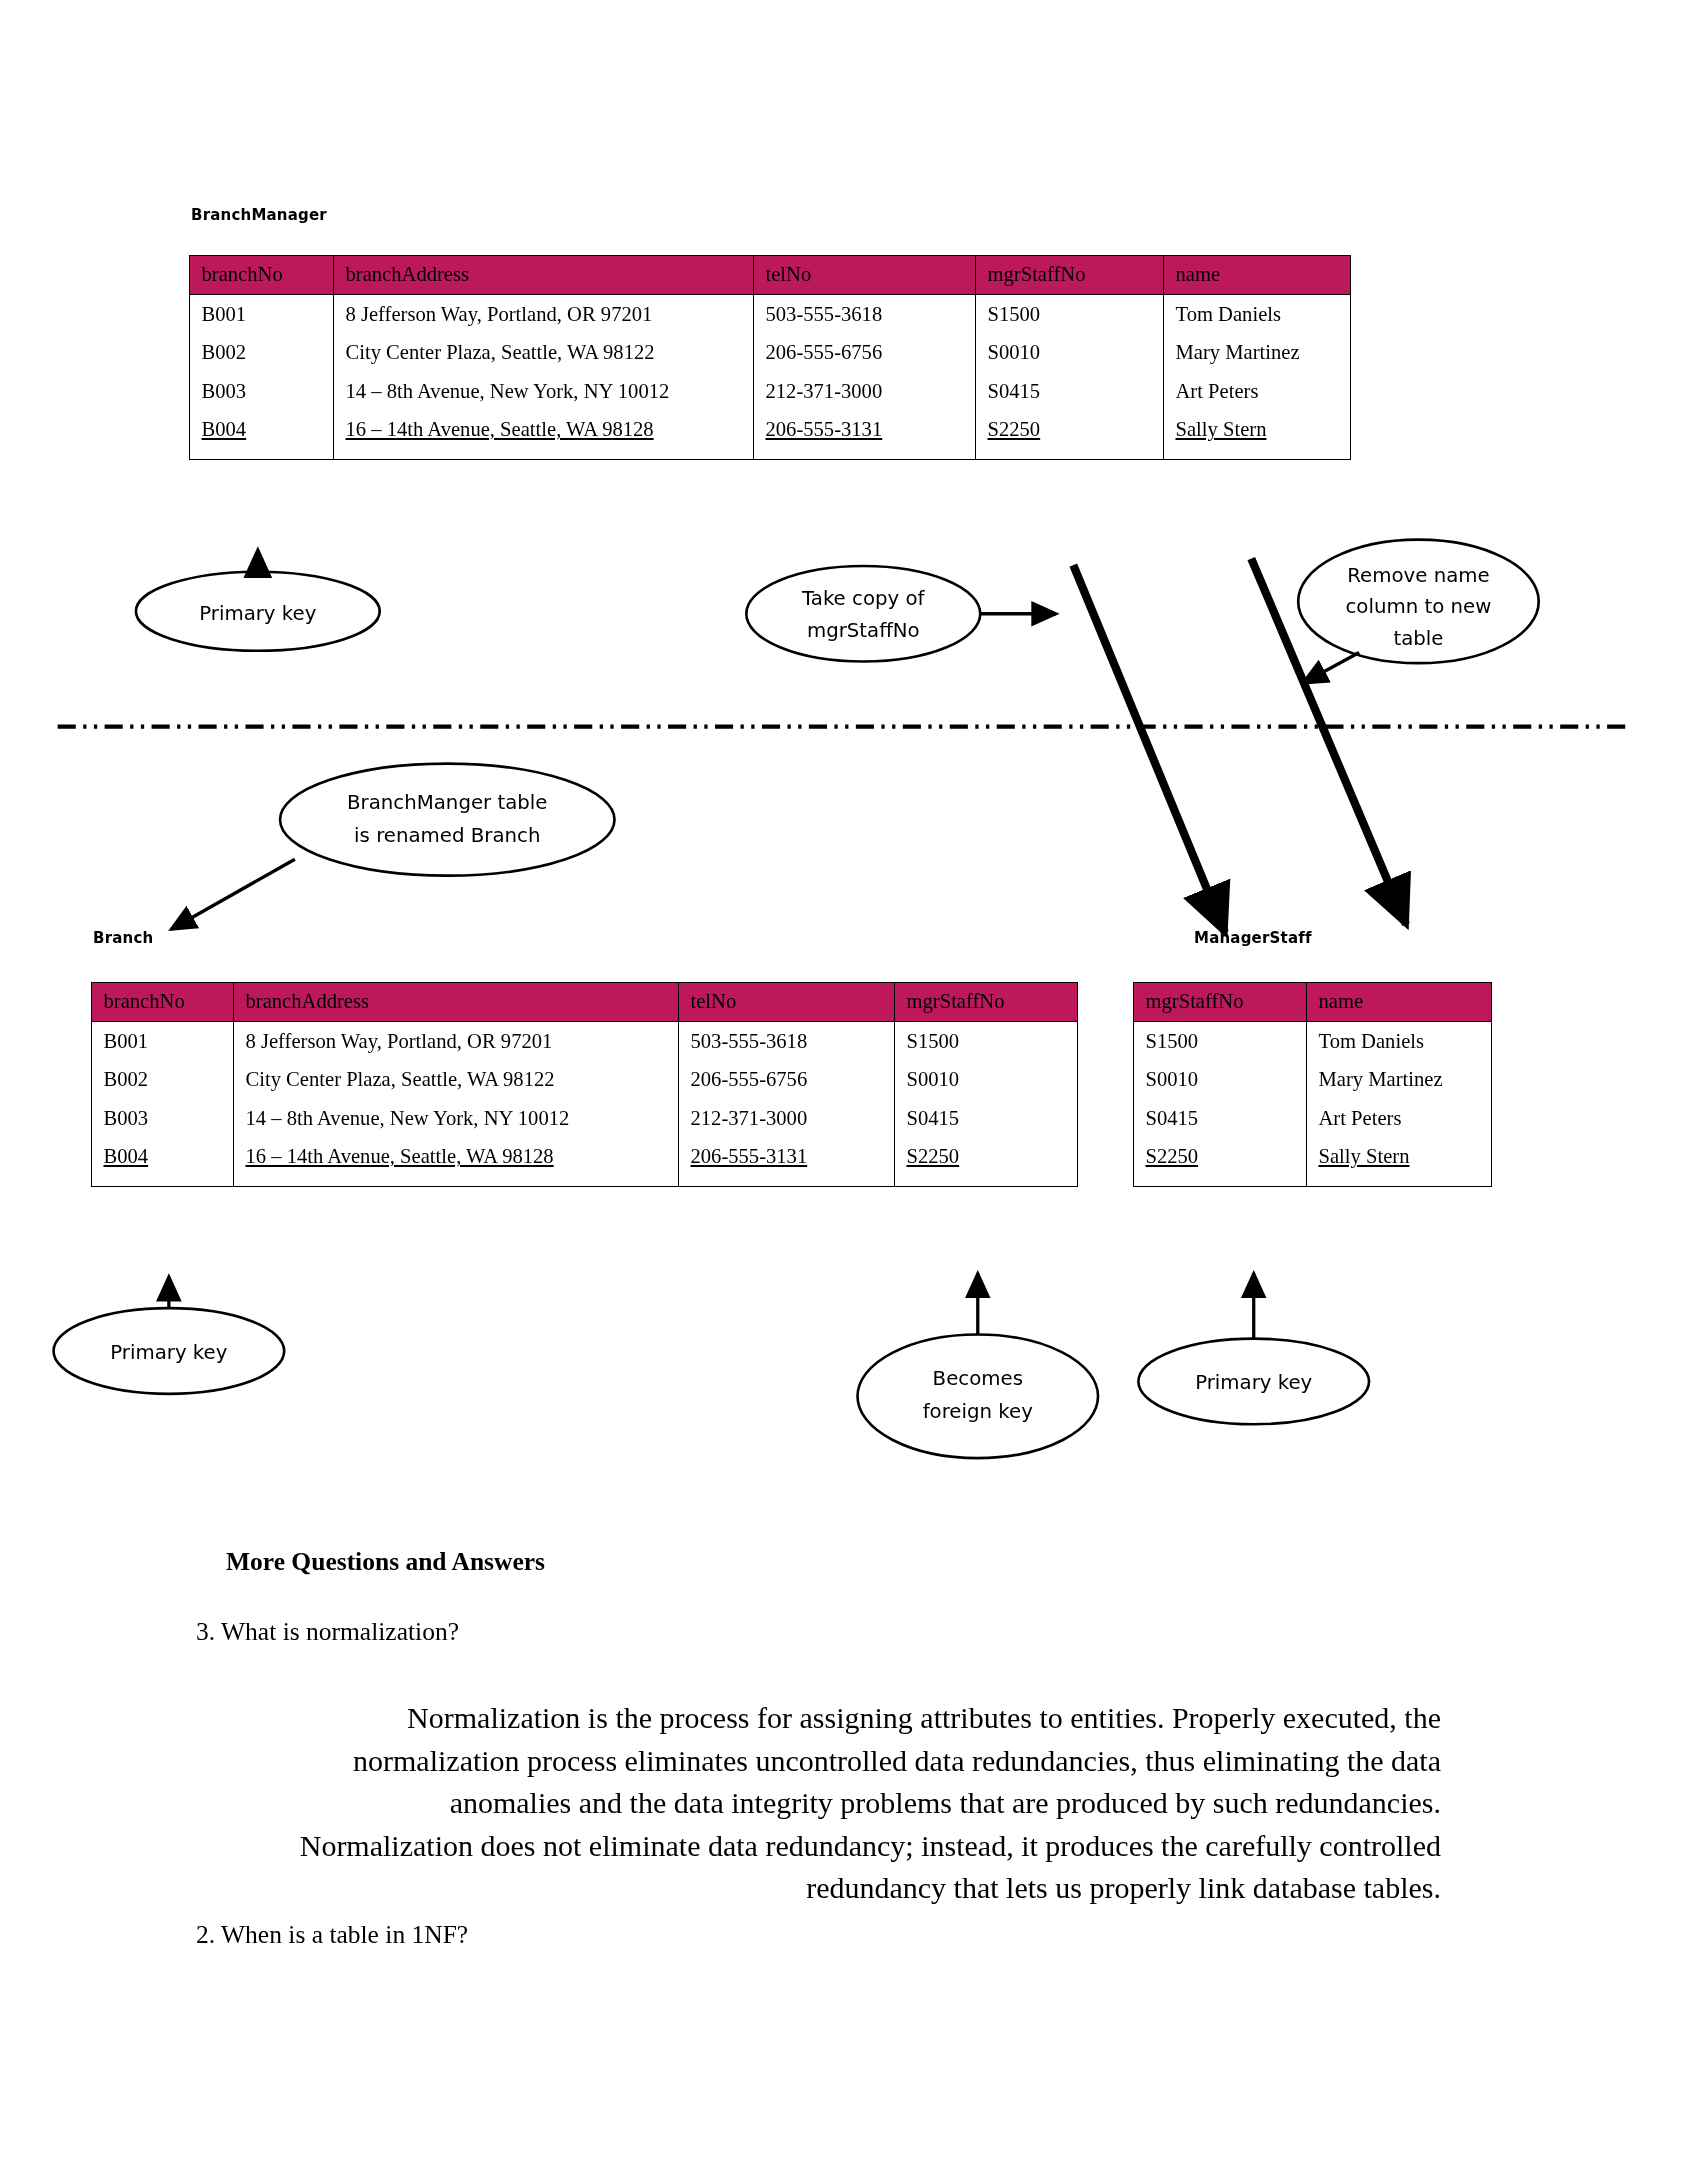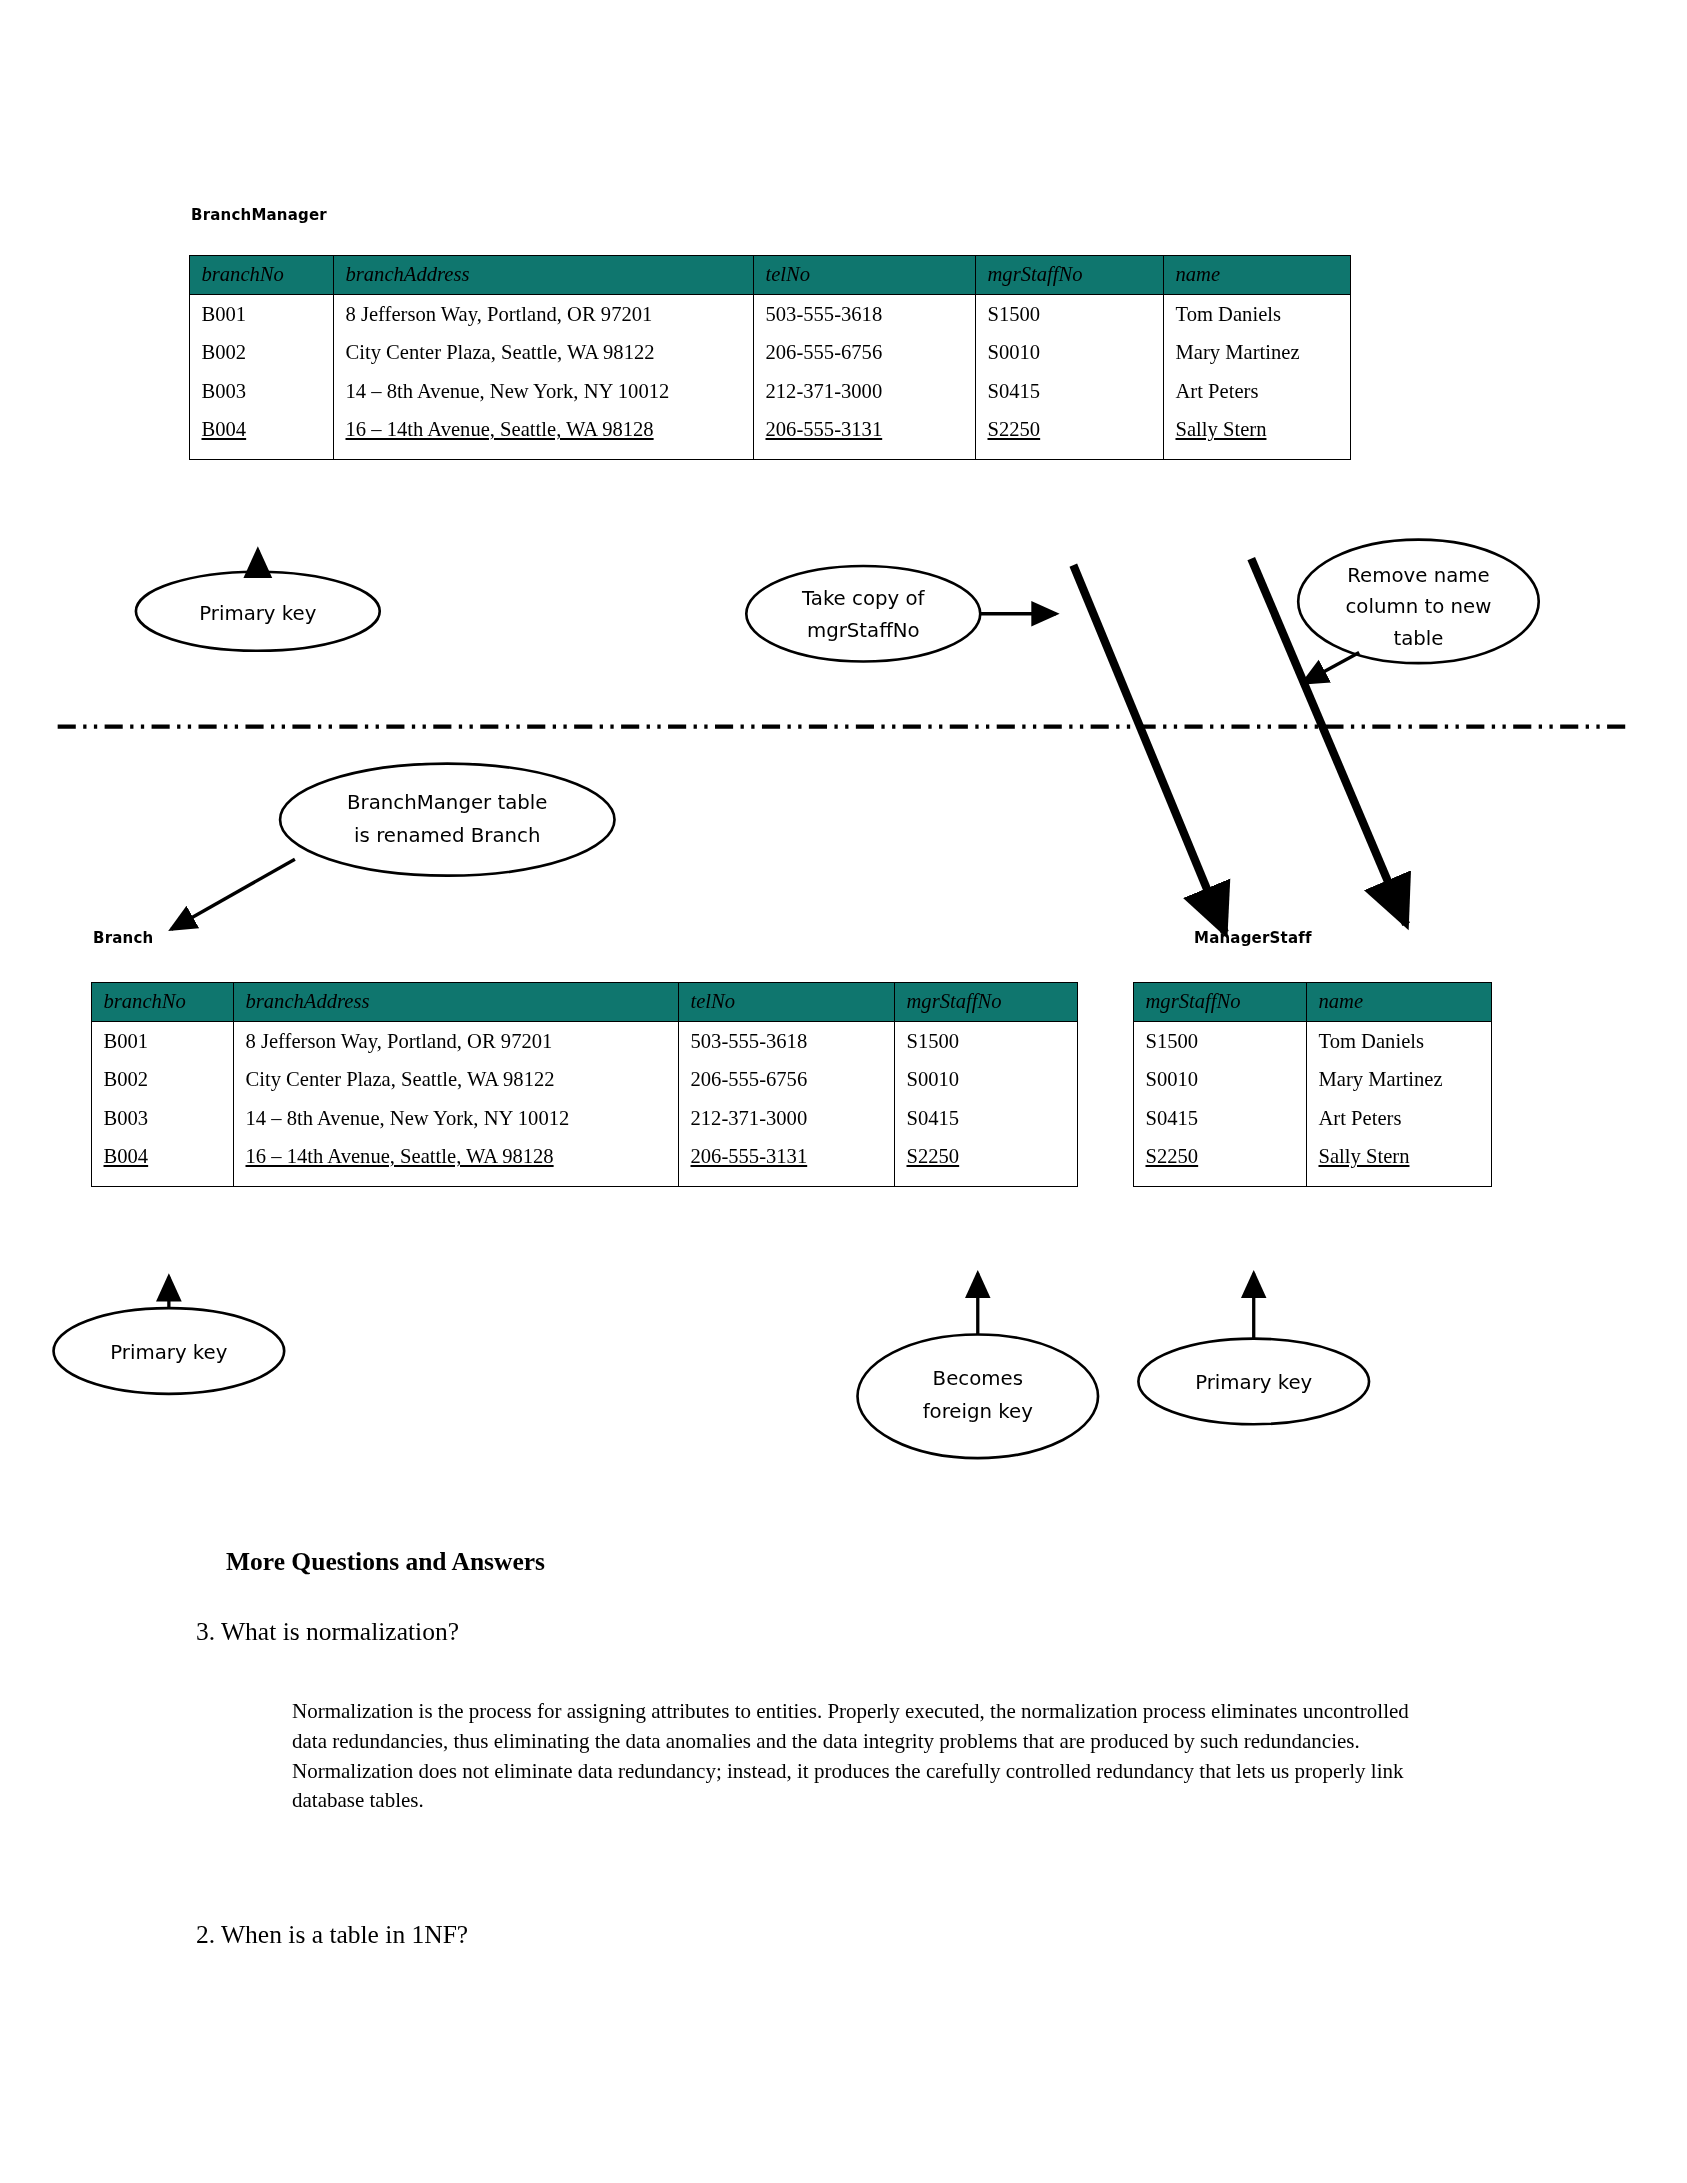--- a/index.html
+++ b/index.html
@@ -42,22 +42,21 @@
     text-align: left;
     vertical-align: top;
     padding: 7.4px 10px 7.4px 11.5px;
     font-size: 20.6px;
     line-height: 1.15;
     white-space: nowrap;
   }
   table.db th:first-child, table.db td:first-child { border-left: none; }
   table.db th:last-child, table.db td:last-child { border-right: none; }
   table.db thead th {
-    background: #0f766e;
-    font-style: italic;
+    background: #be185d;
     font-weight: normal;
     border-bottom: 1.6px solid #000000;
     margin-top: 8px;
   }
   table.db tbody td { border-bottom: none; }
   table.db tbody tr:last-child td { padding-bottom: 17px; text-decoration: underline; }
 
   
   .overlay {
     position: absolute;
@@ -81,22 +80,23 @@
     font-weight: bold;
     font-size: 25.5px;
     margin-left: 28px;
   }
   .q {
     position: absolute;
     font-size: 25.5px;
   }
   .ans {
     position: absolute;
-    font-size: 21px;
+    font-size: 30px;
     line-height: 1.42;
+    text-align: right;
   }
 </style>
 </head>
 <body>
 
 <div class="page">
 
   <div class="tbl-title" style="left:191px; top:206px;">BranchManager</div>
 
   <table class="db" id="tbl-top" style="left:189px; top:255px; width:1162px;">

